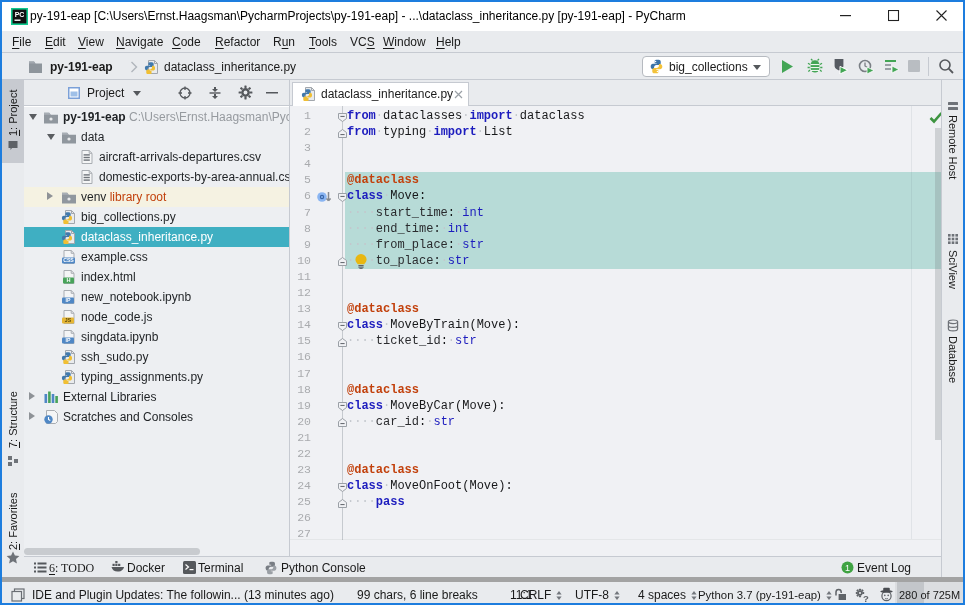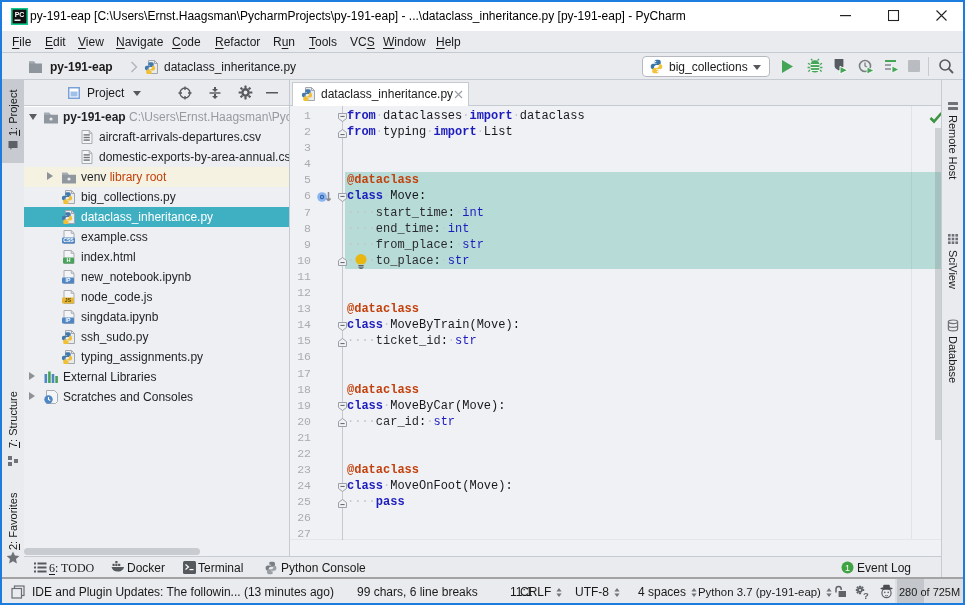--- a/index.html
+++ b/index.html
@@ -33,21 +33,21 @@
 #code { position:absolute; left:57px; top:0; font-family:"Liberation Mono", monospace; font-size:12px; line-height:16.1px; color:#17181a; white-space:pre; padding-top:2px; }
 .kw { color:#1c1cbe; font-weight:bold; }
 .bi { color:#1c1cbe; }
 .dec { color:#c2410c;font-weight:bold; }
 .fld { color:#2a2b2e; }
 .ws { color:#c3c7cd; }
 #marginline { position:absolute; left:621px; top:0; width:1px; height:433px; background:rgba(90,110,120,0.10); }
 #edbotline { position:absolute; left:0; top:433px; width:653px; height:1px; background:rgba(70,80,90,0.07); }
 #rstripe { left:939px; top:78px; width:22px; height:497px; background:#e9ebee; border-left:1px solid #c6cad1; }
 #toolbtns { left:22px; top:554px; width:917px; height:21px; background:#e9ebee; border-top:1px solid #c6cad1; font-size:12px; color:#1a1a1a; }
-#statusbar { left:0; top:575px; width:961px; height:26px; background:#e9ebee; border-top:2px solid #a3a3a3; font-size:12px; color:#1a1a1a; }
+#statusbar { left:0; top:575px; width:961px; height:26px; background:#e9ebee; border-top:5px solid #a3a3a3; font-size:12px; color:#1a1a1a; }
 .sb { position:absolute; top:6px; white-space:nowrap; }
 svg { display:block; }
 </style>
 </head>
 <body>
 <div class="abs" id="titlebar">
   <svg class="abs" style="left:9px;top:6px;" width="17" height="17" viewBox="0 0 17 17">
     <rect x="0" y="0" width="17" height="17" fill="#10c98e"></rect>
     <rect x="1.6" y="1.6" width="13.8" height="13.8" fill="#111"></rect>
     <text x="8.5" y="9.3" font-size="7" font-weight="bold" fill="#fff" text-anchor="middle" font-family="Liberation Sans">PC</text>
@@ -214,20 +214,31 @@
     <div class="trow">
       <span class="arr open" style="left:5px"></span>
       <span class="ic" style="left:19px">
         <svg width="16" height="16" viewBox="0 0 16 16">
           <path d="M1 3.8 h5.2 l1.6 2 H15 v8.7 H1 z" fill="#90979e"></path>
           <path d="M1 3.8 h5.2 l1.6 2 H1 z" fill="#a8aeb5"></path>
           <circle cx="8" cy="10" r="1.6" fill="#e8eaec"></circle>
         </svg>
       </span>
       <span class="lbl" style="left:39px;font-weight:bold;">py-191-eap <span style="color:#969a9f;font-weight:normal">C:\Users\Ernst.Haagsman\Pyc</span></span>
+    </div>
+    <div class="trow">
+      <span class="arr open" style="left:23px"></span>
+      <span class="ic" style="left:37px">
+        <svg width="16" height="16" viewBox="0 0 16 16">
+          <path d="M1 3.8 h5.2 l1.6 2 H15 v8.7 H1 z" fill="#90979e"></path>
+          <path d="M1 3.8 h5.2 l1.6 2 H1 z" fill="#a8aeb5"></path>
+          <circle cx="8" cy="10" r="1.6" fill="#e8eaec"></circle>
+        </svg>
+      </span>
+      <span class="lbl" style="left:57px;">data</span>
     </div>
     <div class="trow">
       <span class="ic" style="left:55px">
         <svg width="16" height="16" viewBox="0 0 16 16">
           <path d="M3 1.5 h7.2 l2.8 2.8 v10.2 h-10 z" fill="#f4f5f6" stroke="#a9adb2" stroke-width="1"></path>
           <path d="M10.2 1.5 v2.8 h2.8" fill="none" stroke="#a9adb2"></path>
           <g fill="#6f747a">
             <rect x="4.6" y="5.2" width="6.2" height="1.4"></rect>
             <rect x="4.6" y="7.8" width="6.2" height="1.4"></rect>
             <rect x="4.6" y="10.4" width="6.2" height="1.4"></rect>

